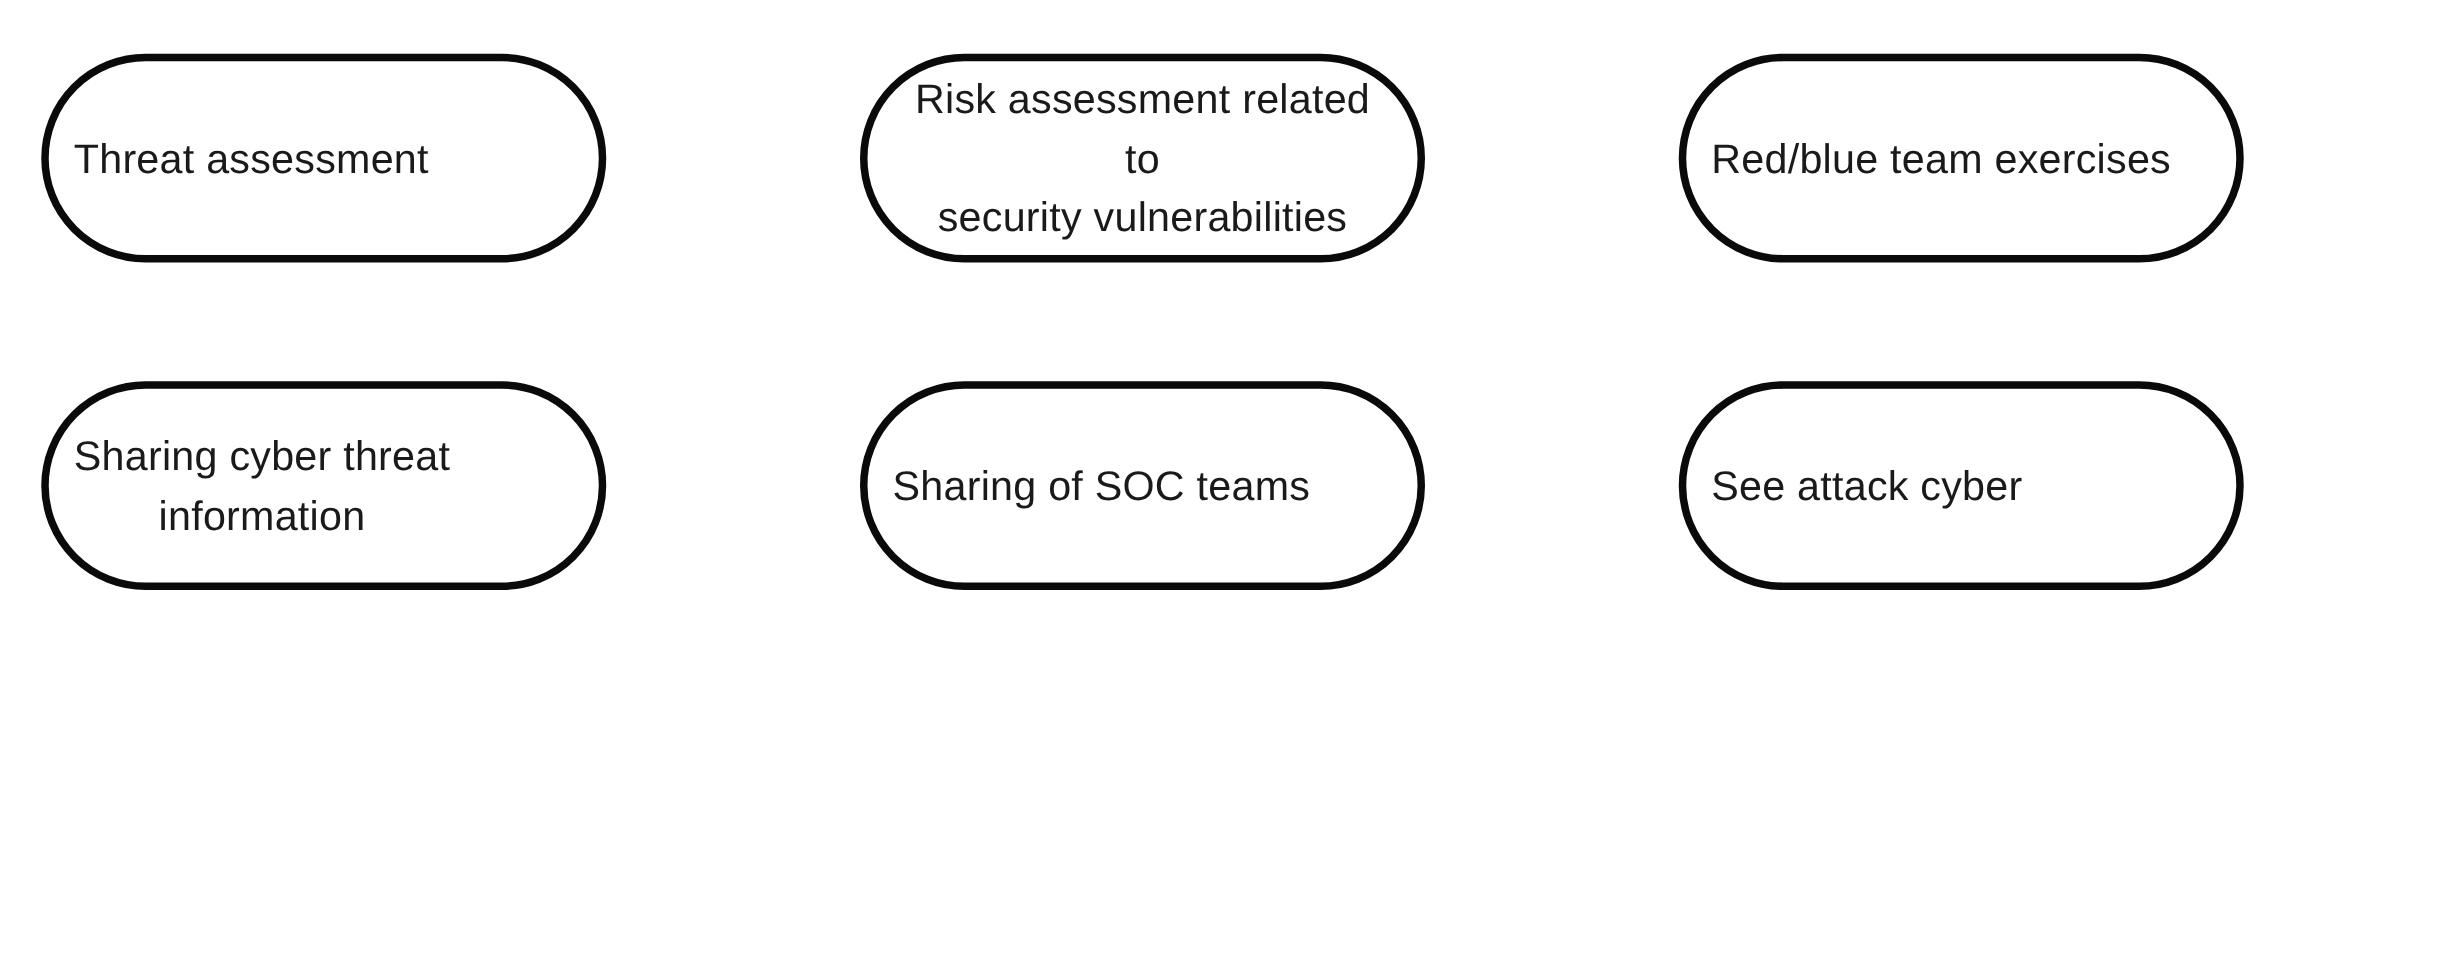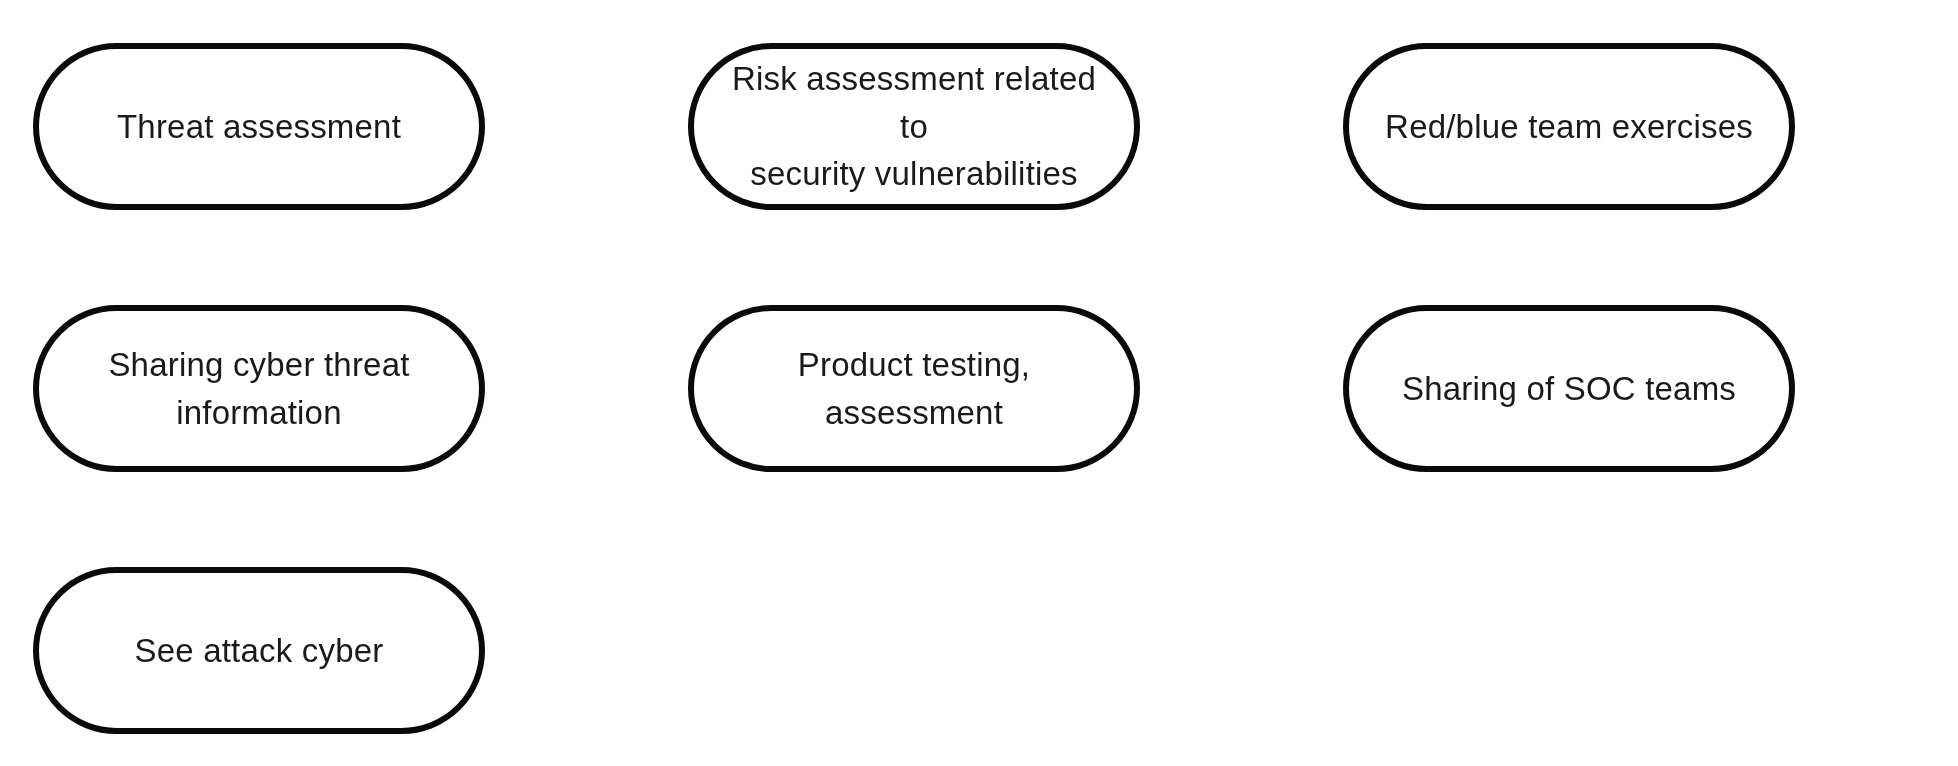--- a/index.html
+++ b/index.html
@@ -24,21 +24,20 @@
   }
   .node {
     box-sizing: border-box;
     width: 452px;
     height: 167px;
     border: 6px solid #0a0a0a;
     border-radius: 84px;
     background: #ffffff;
     display: flex;
     align-items: center;
-    justify-content: center;
   }
   .node-label {
     white-space: pre-line;
     text-align: center;
     font-size: 33px;
     line-height: 1.45;
     color: #1a1a1a;
     letter-spacing: 0.2px;
     padding: 0 20px;
   }
@@ -64,24 +63,20 @@
   <div class="node">
     <span class="node-label">Red/blue team exercises</span>
   </div>
 
 
   <div class="node">
     <span class="node-label">Sharing cyber threat
 information</span>
   </div>
 
-  <div class="node">
-    <span class="node-label">Product testing,
-assessment</span>
-  </div>
 
   <div class="node">
     <span class="node-label">Sharing of SOC teams</span>
   </div>
 
   <div class="node">
     <span class="node-label">See attack cyber</span>
   </div>
 
   <div class="empty-cell"></div>

